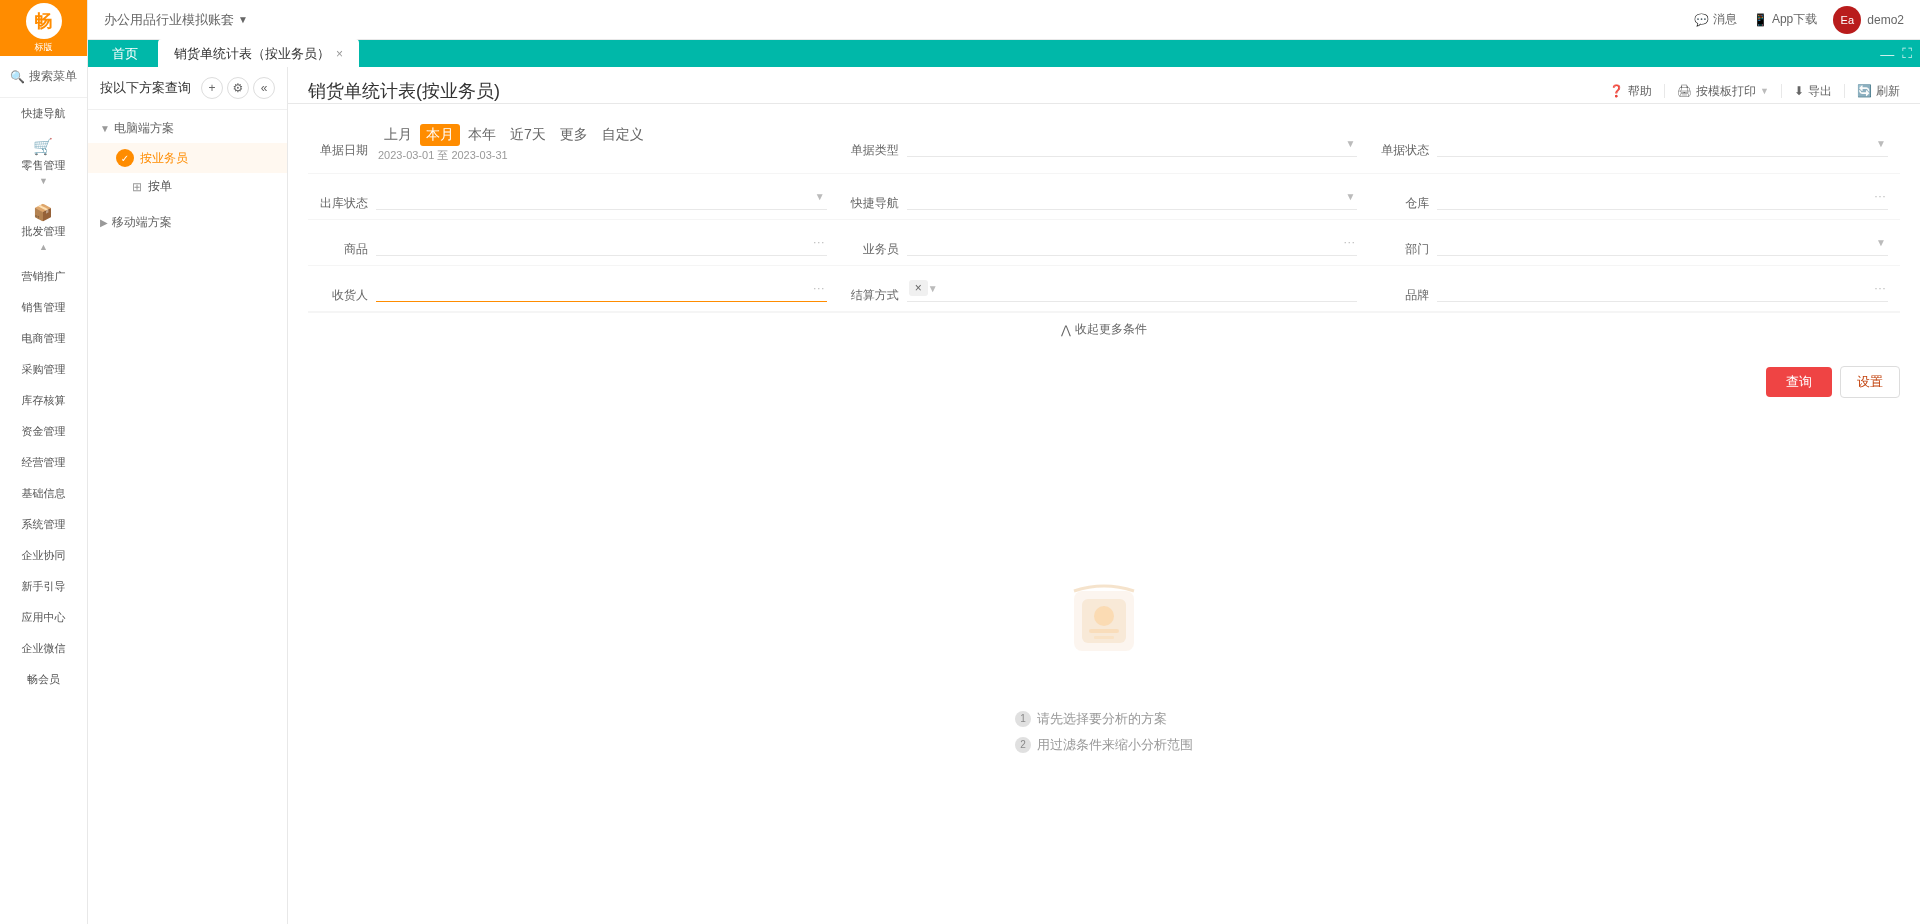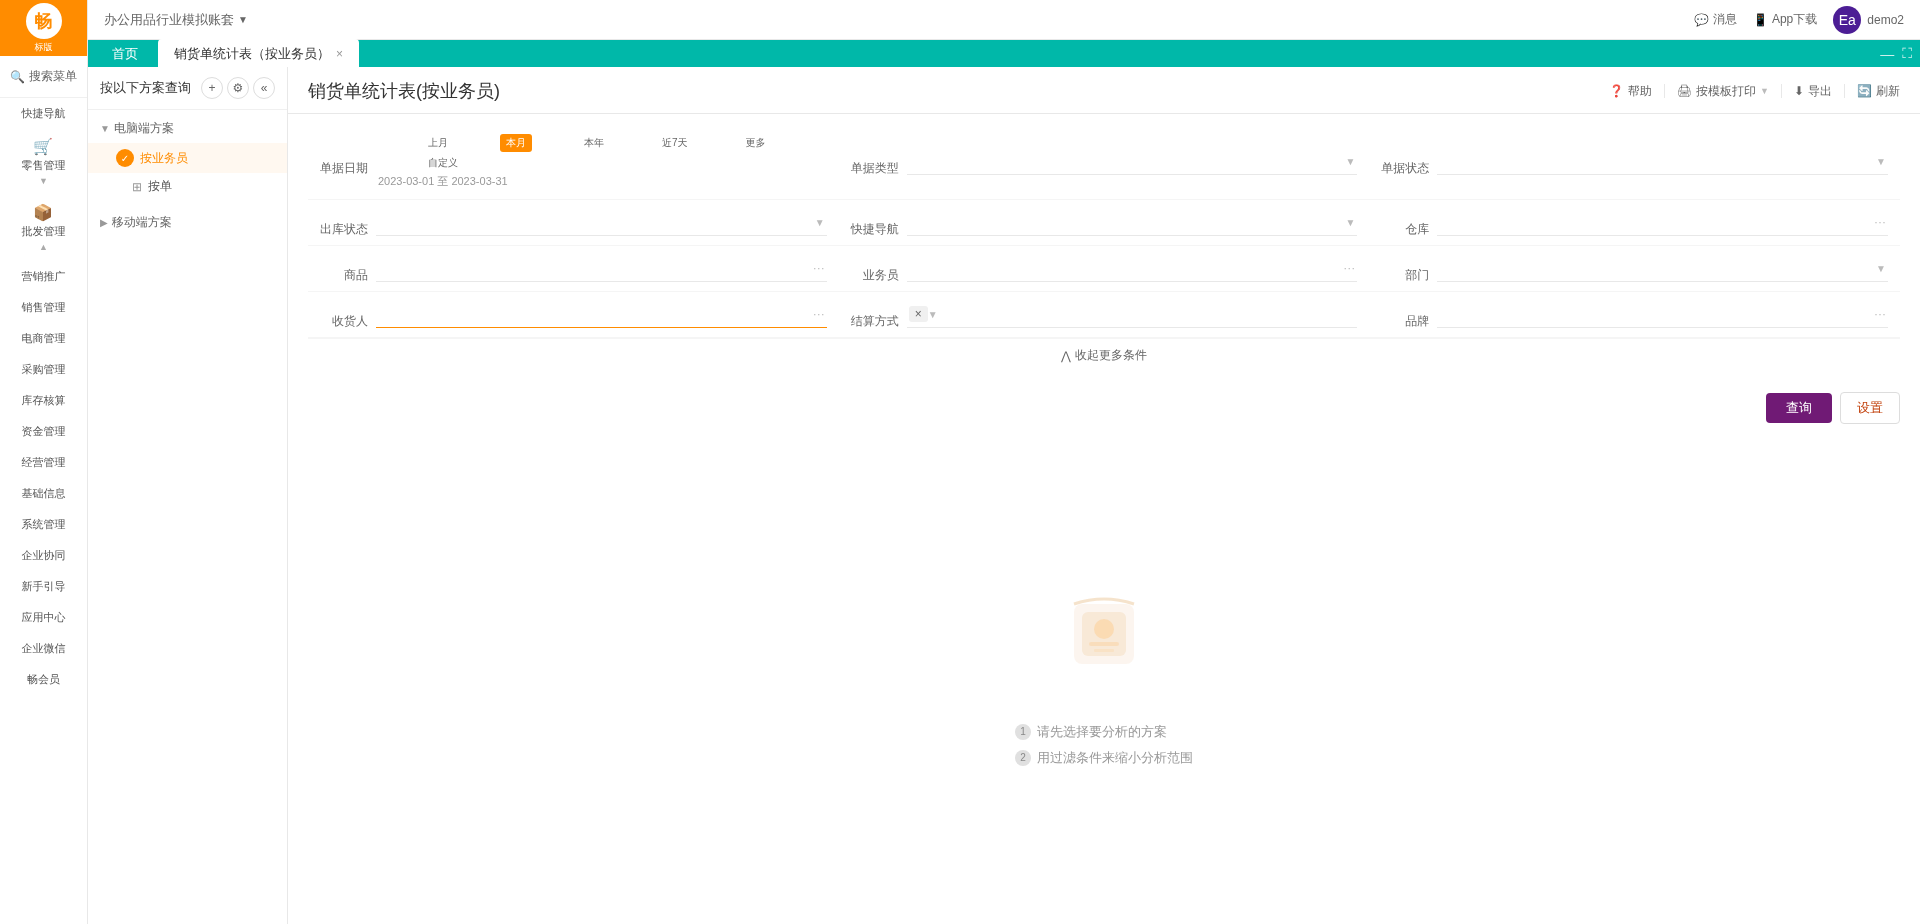--- a/index.html
+++ b/index.html
@@ -52,33 +52,33 @@
     .scheme-item.active { color: #ff8c00; background: #fff8f0; }
     .scheme-item-icon { width: 18px; height: 18px; border-radius: 50%; background: #ff8c00; display: flex; align-items: center; justify-content: center; color: #fff; font-size: 10px; flex-shrink: 0; }
     .scheme-subitem { padding: 5px 12px 5px 44px; font-size: 12px; color: #555; cursor: pointer; display: flex; align-items: center; gap: 6px; }
     .scheme-subitem .sub-icon { font-size: 12px; color: #999; }
 
     
     .right-main { flex: 1; display: flex; flex-direction: column; overflow: hidden; }
 
     
     .page-header { background: #fff; padding: 12px 20px 0; border-bottom: 1px solid #e8e8e8; }
-    .page-title-row { display: flex; align-items: center; justify-content: space-between; margin-bottom: 10px; }
+    .page-title-row { display: flex; align-items: center; justify-content: space-between; }
     .page-title { font-size: 18px; font-weight: 500; color: #333; }
     .page-header-actions { display: flex; align-items: center; gap: 12px; }
     .header-action-btn { display: flex; align-items: center; gap: 4px; font-size: 12px; color: #666; cursor: pointer; }
     .header-action-divider { width: 1px; height: 14px; background: #e8e8e8; }
-    .date-btn { padding: 2px 6px; border-radius: 3px; cursor: pointer; color: #666; font-size: 10px; margin-left: 44px; }
+    .date-btn { padding: 2px 6px; border-radius: 3px; cursor: pointer; color: #666; font-size: 14px; }
     .date-btn.active { background: #ff8c00; color: #fff; border-radius: 3px; }
     .filter-tag { display: inline-flex; align-items: center; gap: 4px; background: #f0f0f0; border-radius: 3px; padding: 1px 6px; font-size: 12px; color: #666; }
     .collapse-btn { font-size: 12px; color: #666; cursor: pointer; display: inline-flex; align-items: center; gap: 4px; }
 
     
     .action-bar { background: #fff; padding: 10px 20px; display: flex; align-items: center; justify-content: flex-end; gap: 8px; }
-    .btn-primary { background: #701a75; color: #fff; border: none; padding: 6px 20px; border-radius: 4px; cursor: pointer; font-size: 13px; }
+    .btn-primary { background: #ef4444; color: #fff; border: none; padding: 6px 20px; border-radius: 4px; cursor: pointer; font-size: 13px; }
     .btn-secondary { background: #fff; color: #c2410c; border: 1px solid #ddd; padding: 6px 16px; border-radius: 4px; cursor: pointer; font-size: 13px; }
 
     
     .empty-state { flex: 1; display: flex; flex-direction: column; align-items: center; justify-content: center; background: #fff; margin: 0; }
     .empty-icon { font-size: 80px; margin-bottom: 20px; opacity: 0.5; }
     .empty-hints { list-style: none; }
     .empty-hints li { font-size: 13px; color: #999; margin-bottom: 8px; display: flex; align-items: flex-start; gap: 6px; }
     .hint-num { width: 16px; height: 16px; border-radius: 50%; background: #e0e0e0; display: flex; align-items: center; justify-content: center; font-size: 10px; color: #888; flex-shrink: 0; margin-top: 1px; }
 
     .filter-section { background: #fff; padding: 10px 20px; }
@@ -177,21 +177,21 @@
     <div class="topbar-right">
       <div class="topbar-btn">
         <span>💬</span>
         <span>消息</span>
       </div>
       <div class="topbar-btn">
         <span>📱</span>
         <span>App下载</span>
       </div>
       <div class="topbar-btn" style="display:flex;align-items:center;gap:6px;">
-        <div class="topbar-avatar" style="background:#4c1d95;font-size:14px;">Ea</div>
+        <div class="topbar-avatar" style="background:#b91c1c;font-size:11px;">Ea</div>
         <span>demo2</span>
       </div>
     </div>
   </div>
 
   <div class="tabbar">
     <div class="tab home">
       <span>首页</span>
     </div>
     <div class="tab active">

